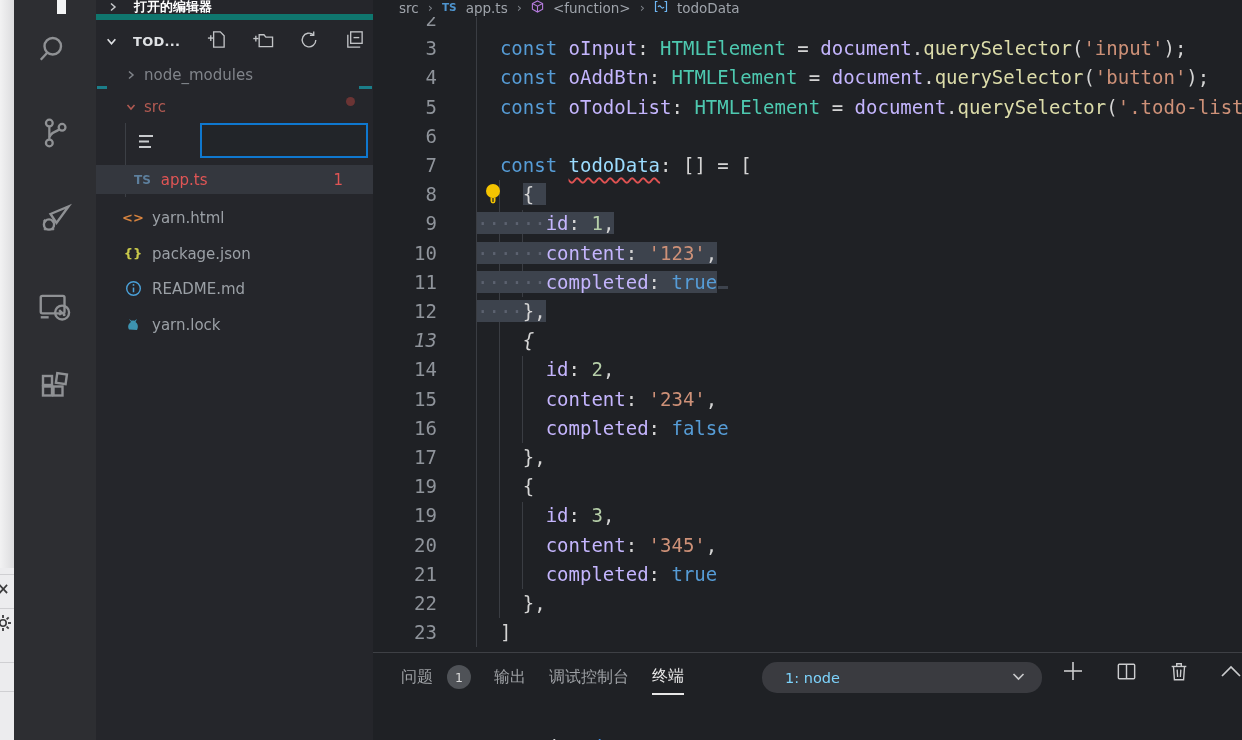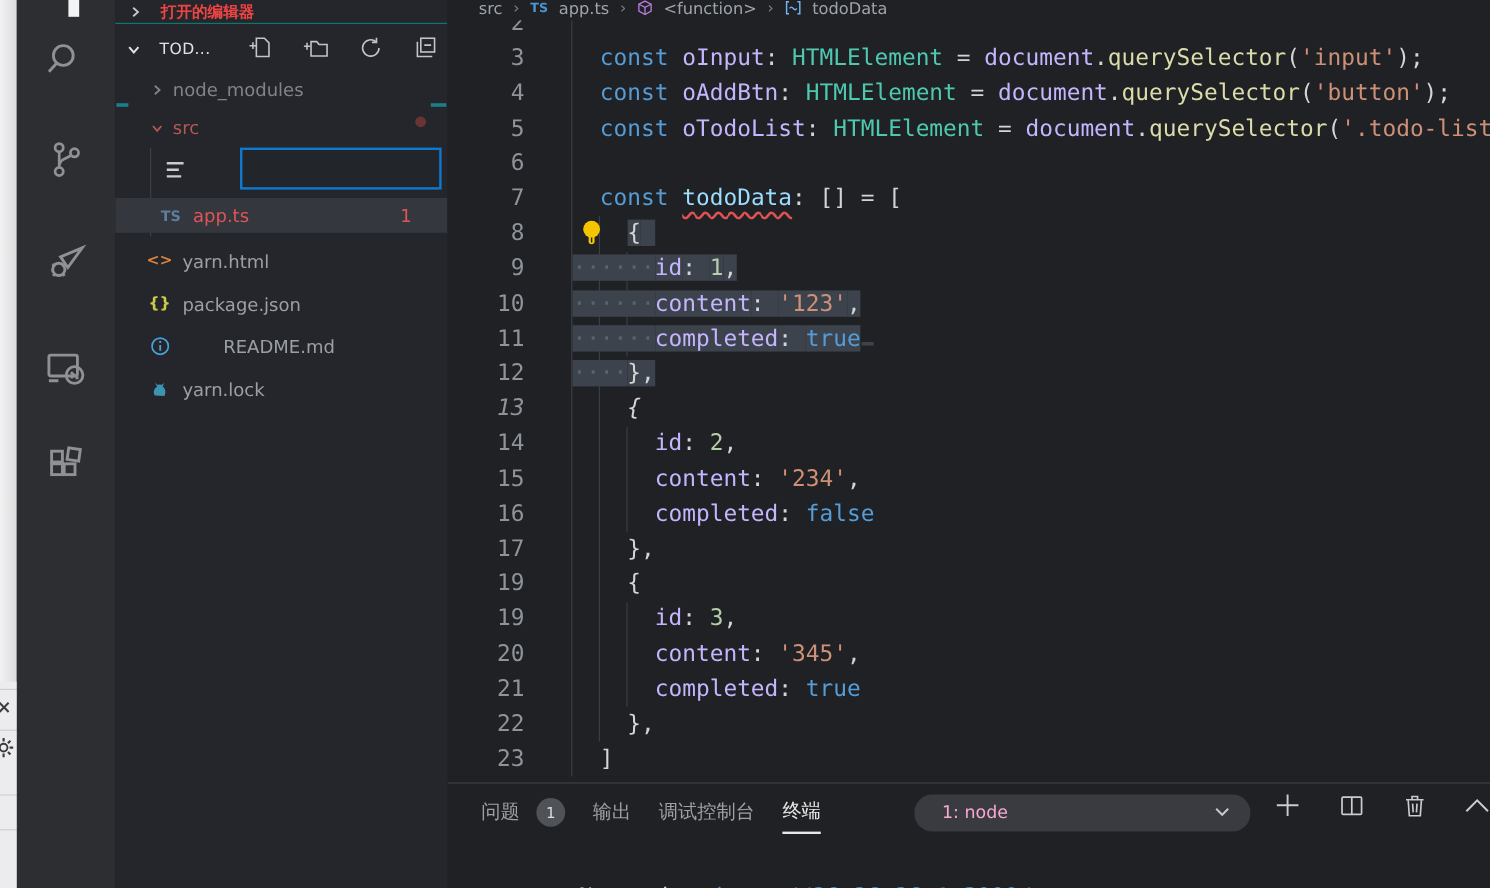--- a/index.html
+++ b/index.html
@@ -13,34 +13,34 @@
   .strip-x{position:absolute;left:-3px;top:580px;color:#3c3c3e;font-size:15px;font-weight:bold;}
   .strip-gear{position:absolute;left:-6px;top:614px;}
 
   
   .activity-bar{position:absolute;left:14px;top:0;width:82px;height:740px;background:#2d2e32;}
   .act-item{position:absolute;left:0;width:82px;height:56px;display:flex;align-items:center;justify-content:center;}
   .white-artifact{position:absolute;left:57px;top:0;width:9px;height:14px;background:#f3f4f5;}
 
   
   .sidebar{position:absolute;left:96px;top:0;width:277px;height:740px;background:#25262b;overflow:hidden;}
-  .oe-header{position:absolute;left:0;top:0;width:100%;height:20px;border-bottom:1px solid #0f766e;
+  .oe-header{position:absolute;left:0;top:0;width:100%;height:20px;border-bottom:6px solid #0f766e;
     display:flex;align-items:center;gap:8px;padding-left:12px;box-sizing:border-box;
-    color:#ef4444;font-size:13px;font-weight:bold;}
+    color:#ffffff;font-size:13px;font-weight:bold;}
   .sec-header{position:absolute;left:0;top:26px;width:100%;height:30px;display:flex;align-items:center;
-    padding-left:10px;box-sizing:border-box;color:#dfe1e4;font-size:13px;font-weight:normal;}
+    padding-left:10px;box-sizing:border-box;color:#dfe1e4;font-size:13px;font-weight:bold;}
   .sec-title{margin-left:8px;letter-spacing:.3px;}
   .sec-actions{position:absolute;right:8px;top:3px;display:flex;gap:25px;align-items:center;}
   .tree-row{position:absolute;left:0;width:100%;height:29px;display:flex;align-items:center;box-sizing:border-box;font-size:15px;color:#9ba0a6;}
   .row-nm{top:60px;padding-left:30px;color:#80848a;}
   .row-src{top:92px;padding-left:30px;color:#b25a52;}
   .row-appts{top:165px;padding-left:38px;background:#34373e;color:#e05555;}
   .row-html{top:203px;padding-left:26px;}
   .row-json{top:239px;padding-left:26px;}
-  .row-readme{top:274px;padding-left:26px;gap:34px;}
+  .row-readme{top:274px;padding-left:26px;}
   .row-yarn{top:310px;padding-left:26px;}
   .chev{margin-right:8px;display:inline-flex;}
   .file-ico{width:22px;display:inline-flex;justify-content:center;margin-right:8px;font-weight:bold;}
   .ico-ts{color:#5d7f9d;font-size:12px;font-weight:bold;margin-right:10px;}
   .ico-html{color:#d8843f;font-size:13px;}
   .ico-json{color:#c9c94a;font-size:13px;}
   .src-dot{position:absolute;left:250px;top:97px;width:9px;height:9px;border-radius:50%;background:#6b3434;}
   .err-badge{position:absolute;right:30px;color:#e05555;font-size:15px;}
   .rename-wrap{position:absolute;left:0;top:123px;width:100%;height:40px;}
   .rename-ico{position:absolute;left:40px;top:9px;}
@@ -68,21 +68,21 @@
   .indent-guide{position:absolute;width:1px;background:#3a3d43;}
   .bulb{position:absolute;left:111px;top:183px;z-index:6;}
 
   
   .panel{position:absolute;left:373px;top:652px;width:869px;height:88px;background:#1f2125;border-top:1px solid #3e4045;}
   .panel-header{position:absolute;left:0;top:0;width:100%;height:48px;display:flex;align-items:center;gap:23px;padding-left:28px;box-sizing:border-box;}
   .ptab{display:flex;align-items:center;gap:14px;color:#9da0a4;font-size:16px;height:34px;cursor:default;}
   .ptab.active{color:#e8e8e8;border-bottom:2px solid #e7e7e7;padding-bottom:0;}
   .pbadge{width:24px;height:24px;border-radius:50%;background:#4f5257;color:#dcdcdc;font-size:12.5px;display:flex;align-items:center;justify-content:center;}
   .term-select{position:absolute;left:389px;top:9px;width:280px;height:31px;border-radius:15px;background:#3a3b40;
-    display:flex;align-items:center;color:#f9a8d4;font-size:14.5px;padding-left:23px;box-sizing:border-box;}
+    display:flex;align-items:center;color:#7dd3fc;font-size:14.5px;padding-left:23px;box-sizing:border-box;}
   .term-select .dd-chev{position:absolute;right:17px;top:10px;}
   .panel-actions{position:absolute;left:688px;top:6px;width:200px;display:flex;gap:30px;align-items:center;}
   .term-line{position:absolute;left:18px;top:51px;font:19px/29px "DejaVu Sans Mono",monospace;white-space:pre;color:#d6d8da;}
   .term-url{color:#3b8ee8;}
   .term-url b{font-weight:bold;}
   svg{display:block;}
 </style>
 </head>
 <body>
 

